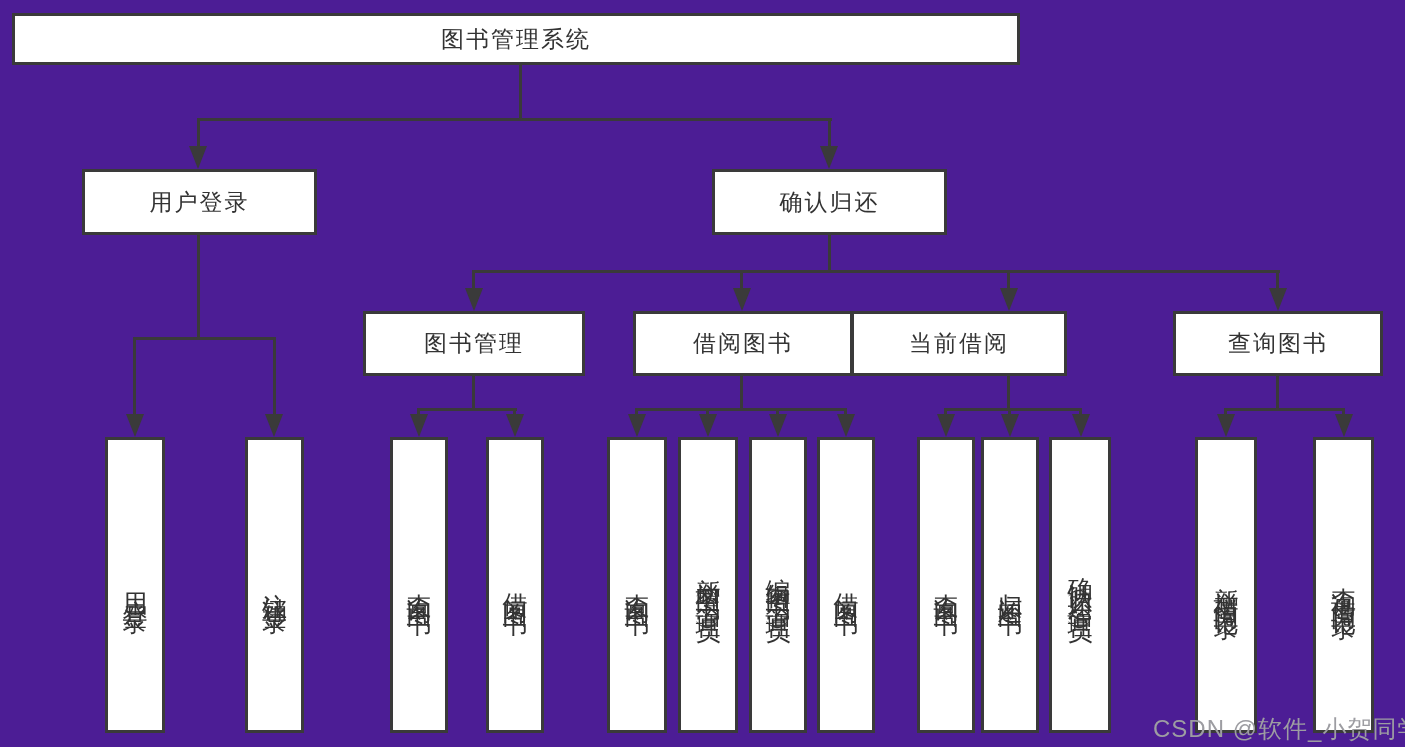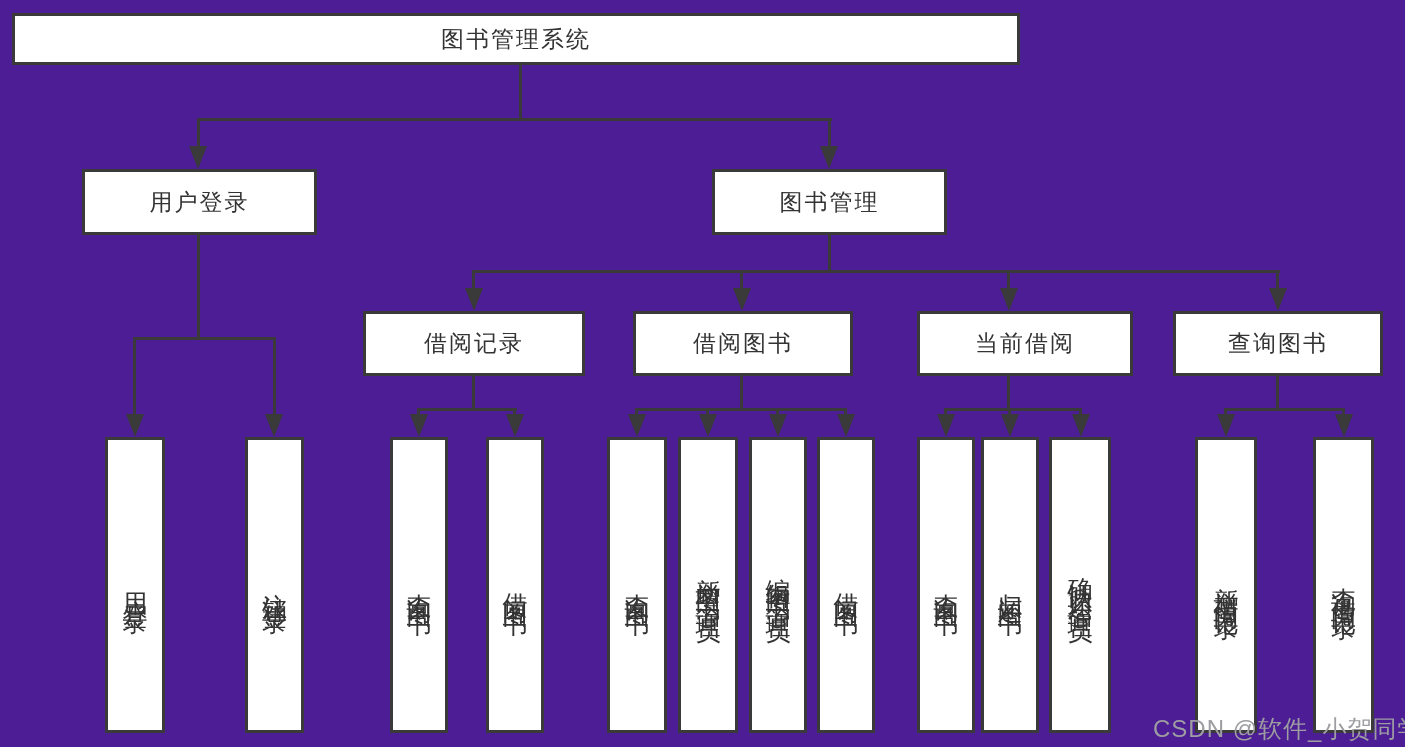--- a/index.html
+++ b/index.html
@@ -31,25 +31,25 @@
   }
 </style>
 </head>
 <body>
 
 <div class="canvas">
 
   <div class="box h" style="left:12px;top:13px;width:1008px;height:52px">图书管理系统</div>
 
   <div class="box h" style="left:82px;top:169px;width:235px;height:66px">用户登录</div>
-  <div class="box h" style="left:712px;top:169px;width:235px;height:66px">图书管理</div>
+  <div class="box h" style="left:712px;top:169px;width:235px;height:66px">确认归还</div>
 
-  <div class="box h" style="left:363px;top:311px;width:222px;height:65px">借阅记录</div>
+  <div class="box h" style="left:363px;top:311px;width:222px;height:65px">图书管理</div>
   <div class="box h" style="left:633px;top:311px;width:220px;height:65px">借阅图书</div>
-  <div class="box h" style="left:917px;top:311px;width:216px;height:65px">当前借阅</div>
+  <div class="box h" style="left:851px;top:311px;width:216px;height:65px">当前借阅</div>
   <div class="box h" style="left:1173px;top:311px;width:210px;height:65px">查询图书</div>
 
   <div class="box v" style="left:105px;top:437px;width:60px;height:296px">用户登录</div>
   <div class="box v" style="left:245px;top:437px;width:59px;height:296px">注销登录</div>
 
   <div class="box v" style="left:390px;top:437px;width:58px;height:296px">查询图书</div>
   <div class="box v" style="left:486px;top:437px;width:58px;height:296px">借阅图书</div>
 
   <div class="box v" style="left:607px;top:437px;width:60px;height:296px">查询图书</div>
   <div class="box v" style="left:678px;top:437px;width:60px;height:296px">新增图书（管理员）</div>

